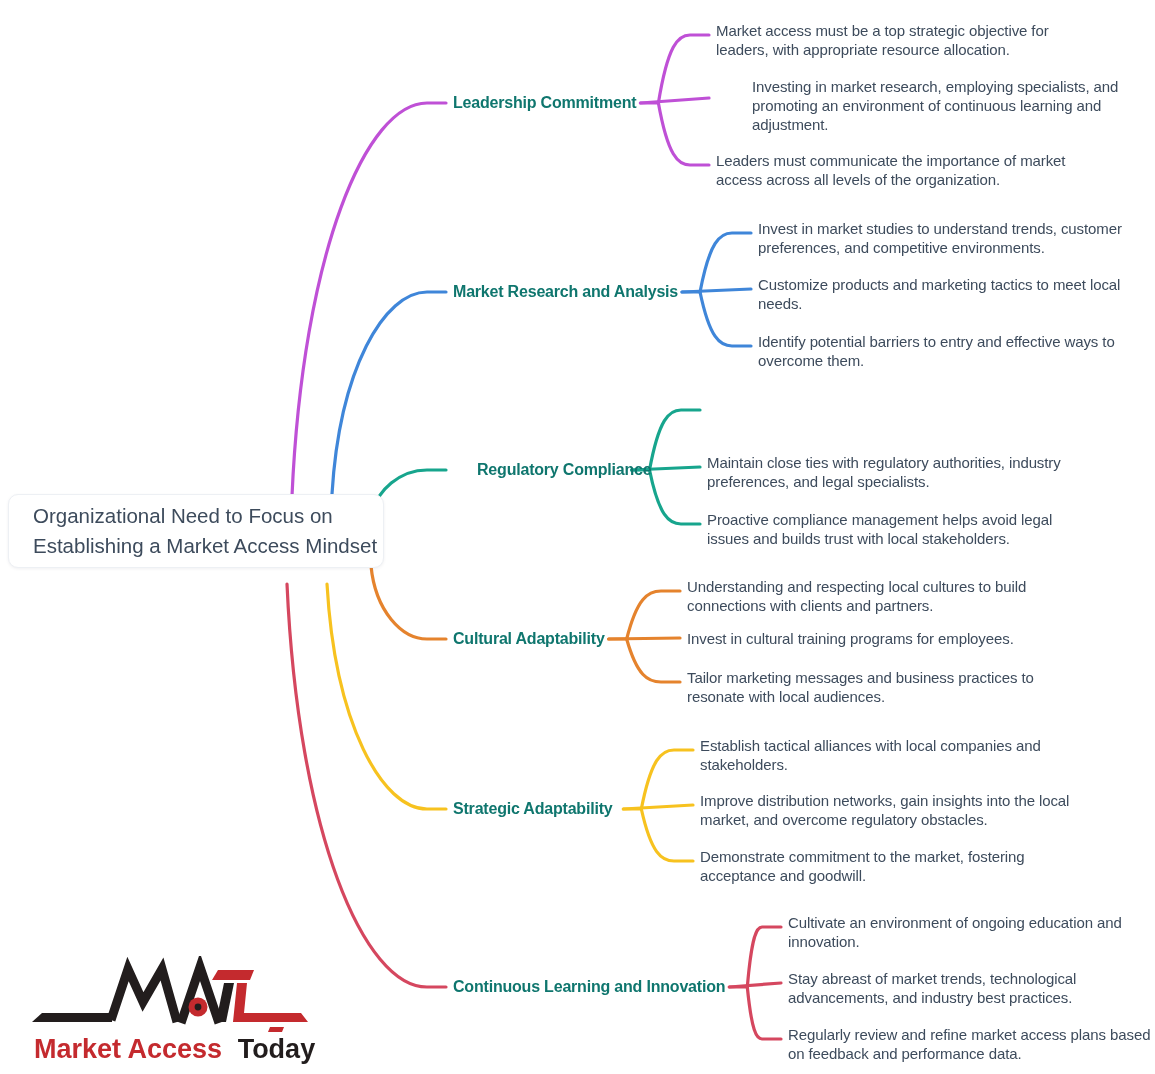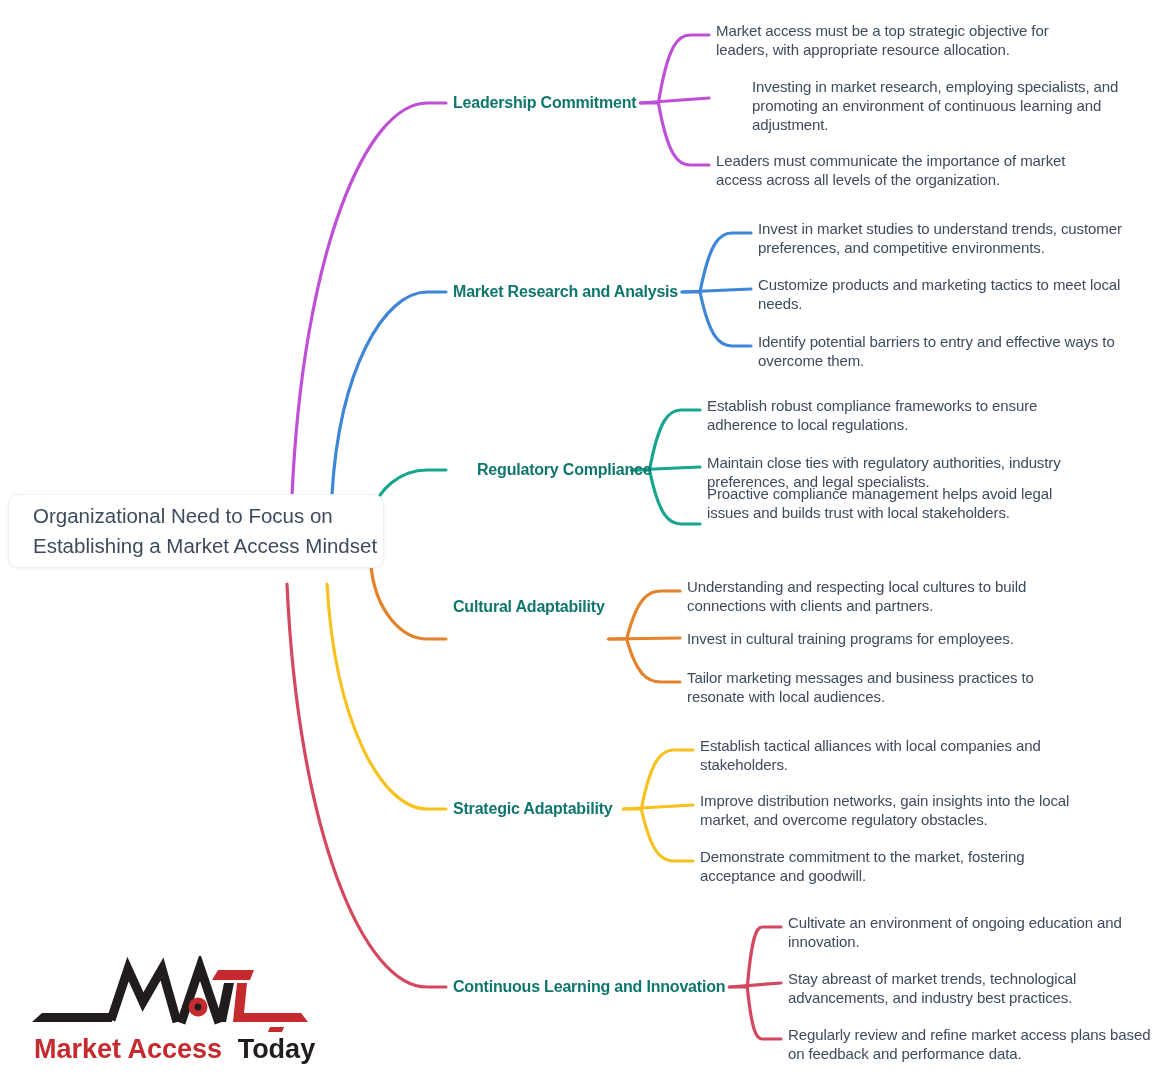--- a/index.html
+++ b/index.html
@@ -67,35 +67,34 @@
       <path d="M 747.296875 987 C 751.7078125 1031.2, 756.4128125 1039, 762 1039 L 781 1039" stroke="#d5475f" fill="none" stroke-width="3.2" stroke-linecap="round"></path>
     </svg>
 
   <div class="root-card">
     <span class="root-text">Organizational Need to Focus on Establishing a Market Access Mindset</span>
   </div>
 
   <div class="blabel" style="left:453px;top:93px">Leadership Commitment</div>
   <div class="blabel" style="left:453px;top:282px">Market Research and Analysis</div>
   <div class="blabel" style="left:477px;top:460px">Regulatory Compliance</div>
-  <div class="blabel" style="left:453px;top:597px">Cultural Adaptability</div>
+  <div class="blabel" style="left:453px;top:629px">Cultural Adaptability</div>
   <div class="blabel" style="left:453px;top:799px">Strategic Adaptability</div>
   <div class="blabel" style="left:453px;top:977px">Continuous Learning and Innovation</div>
 
   <div class="leaf" style="left:716px;top:21px;width:380px">Market access must be a top strategic objective for leaders, with appropriate resource allocation.</div>
   <div class="leaf" style="left:752px;top:77px;width:380px">Investing in market research, employing specialists, and promoting an environment of continuous learning and adjustment.</div>
   <div class="leaf" style="left:716px;top:151px;width:380px">Leaders must communicate the importance of market access across all levels of the organization.</div>
 
   <div class="leaf" style="left:758px;top:219px;width:372px">Invest in market studies to understand trends, customer preferences, and competitive environments.</div>
   <div class="leaf" style="left:758px;top:275px;width:372px">Customize products and marketing tactics to meet local needs.</div>
   <div class="leaf" style="left:758px;top:332px;width:372px">Identify potential barriers to entry and effective ways to overcome them.</div>
 
-  <div class="leaf" style="left:707px;top:396px;width:372px">Establish robust compliance frameworks to ensure adherence to local regulations.</div>
   <div class="leaf" style="left:707px;top:453px;width:372px">Maintain close ties with regulatory authorities, industry preferences, and legal specialists.</div>
-  <div class="leaf" style="left:707px;top:484px;width:372px">Proactive compliance management helps avoid legal issues and builds trust with local stakeholders.</div>
+  <div class="leaf" style="left:707px;top:510px;width:372px">Proactive compliance management helps avoid legal issues and builds trust with local stakeholders.</div>
 
   <div class="leaf" style="left:687px;top:577px;width:358px">Understanding and respecting local cultures to build connections with clients and partners.</div>
   <div class="leaf" style="left:687px;top:629px;width:358px">Invest in cultural training programs for employees.</div>
   <div class="leaf" style="left:687px;top:668px;width:358px">Tailor marketing messages and business practices to resonate with local audiences.</div>
 
   <div class="leaf" style="left:700px;top:736px;width:386px">Establish tactical alliances with local companies and stakeholders.</div>
   <div class="leaf" style="left:700px;top:791px;width:386px">Improve distribution networks, gain insights into the local market, and overcome regulatory obstacles.</div>
   <div class="leaf" style="left:700px;top:847px;width:386px">Demonstrate commitment to the market, fostering acceptance and goodwill.</div>
 
   <div class="leaf" style="left:788px;top:913px;width:372px">Cultivate an environment of ongoing education and innovation.</div>

